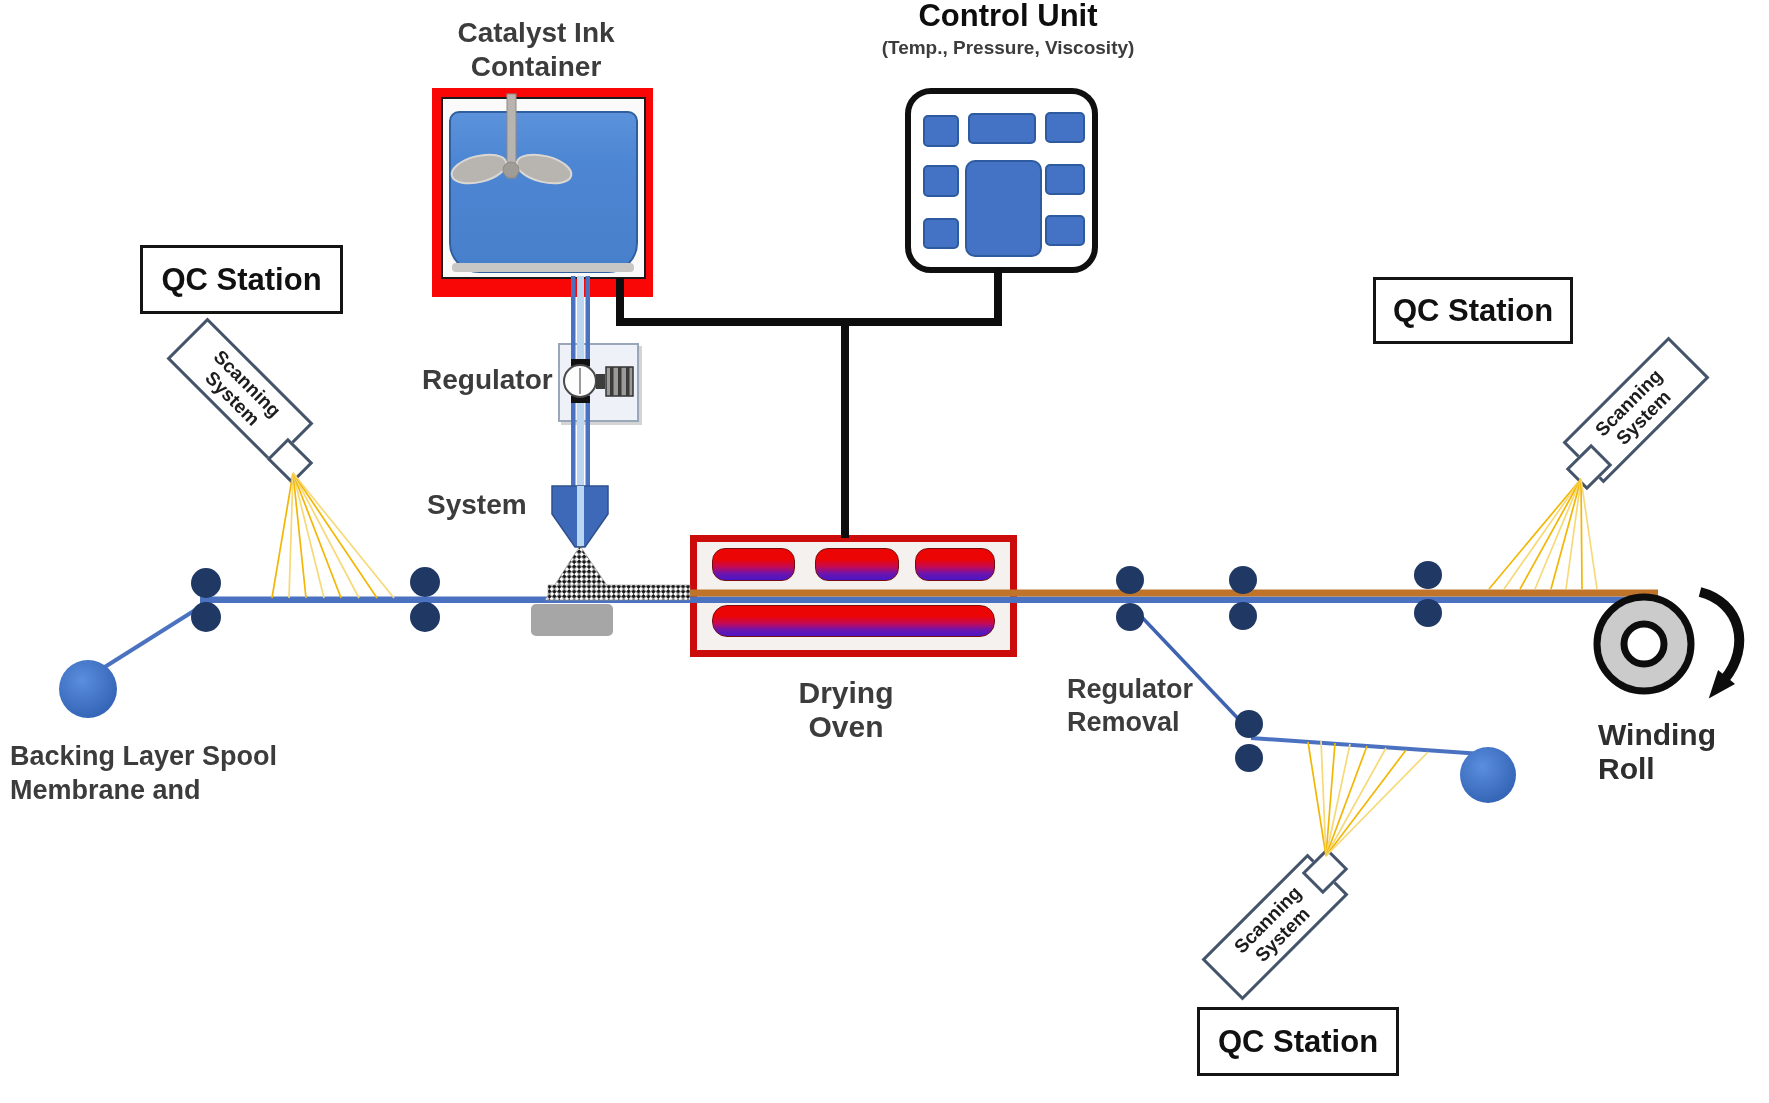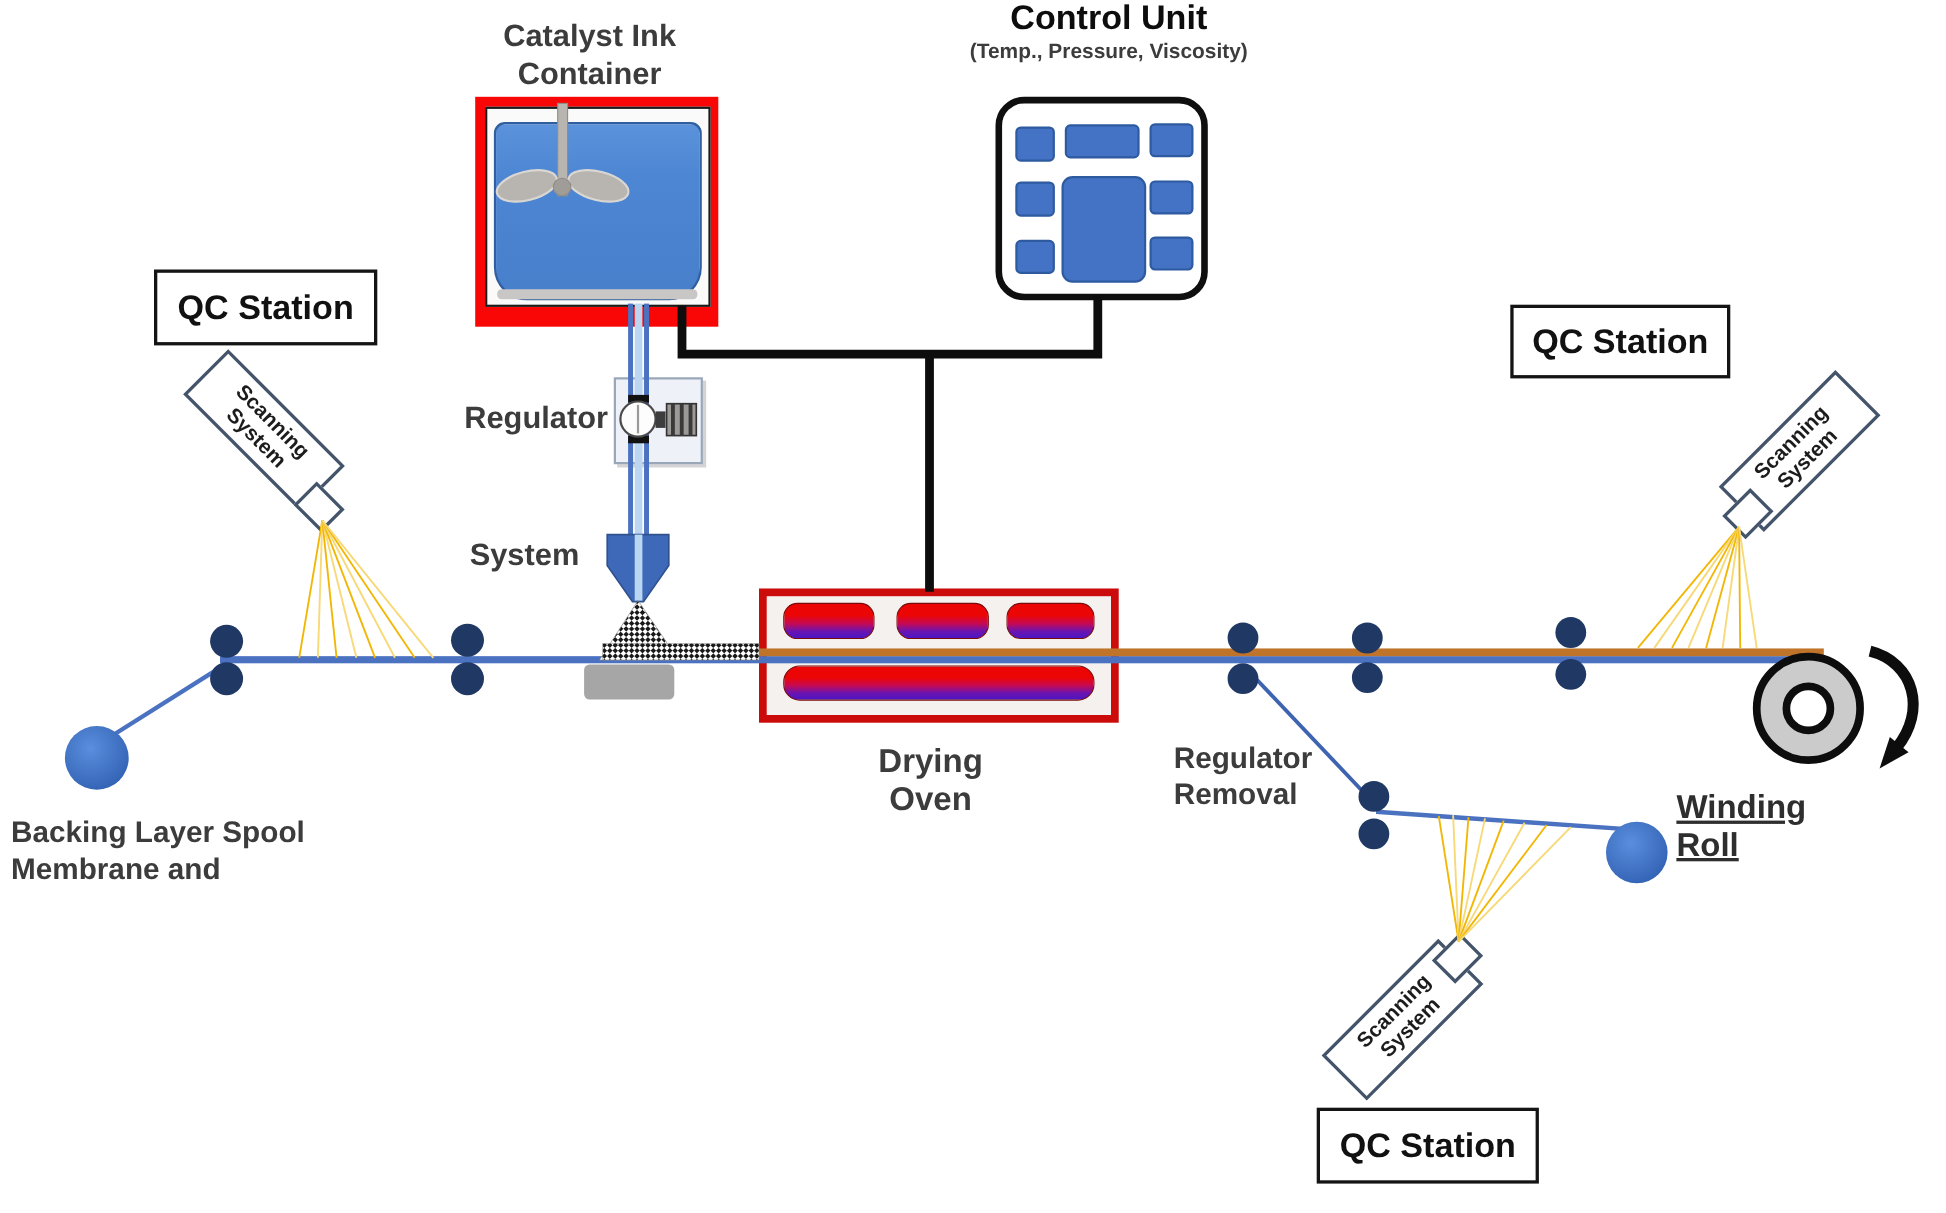--- a/index.html
+++ b/index.html
@@ -93,21 +93,21 @@
   <div class="abs layer label" style="left:1067px;top:673px;font-size:27px;line-height:1.22;">
     <div>Regulator</div>
     <div>Removal</div>
   </div>
 
   <div class="abs layer label" style="left:10px;top:740px;font-size:27px;line-height:1.25;">
     <div>Backing Layer Spool</div>
     <div>Membrane and</div>
   </div>
 
-  <div class="abs layer label" style="left:1524px;top:718px;width:172px;font-size:30px;color:#2e2e2e;text-decoration:underline;">Winding Roll</div>
+  <div class="abs layer label" style="left:1598px;top:718px;width:172px;font-size:30px;color:#2e2e2e;">Winding Roll</div>
 
   <svg class="overlay" width="1769" height="1103" viewBox="0 0 1769 1103">
     <defs>
       <pattern id="chk" width="7" height="7" patternUnits="userSpaceOnUse" patternTransform="rotate(45)">
         <rect width="7" height="7" fill="#ffffff"></rect>
         <rect width="3.5" height="3.5" fill="#1a1a1a"></rect>
         <rect x="3.5" y="3.5" width="3.5" height="3.5" fill="#1a1a1a"></rect>
       </pattern>
       <radialGradient id="spoolGrad" cx="40%" cy="35%" r="75%">
         <stop offset="0%" stop-color="#5b8ede"></stop>

